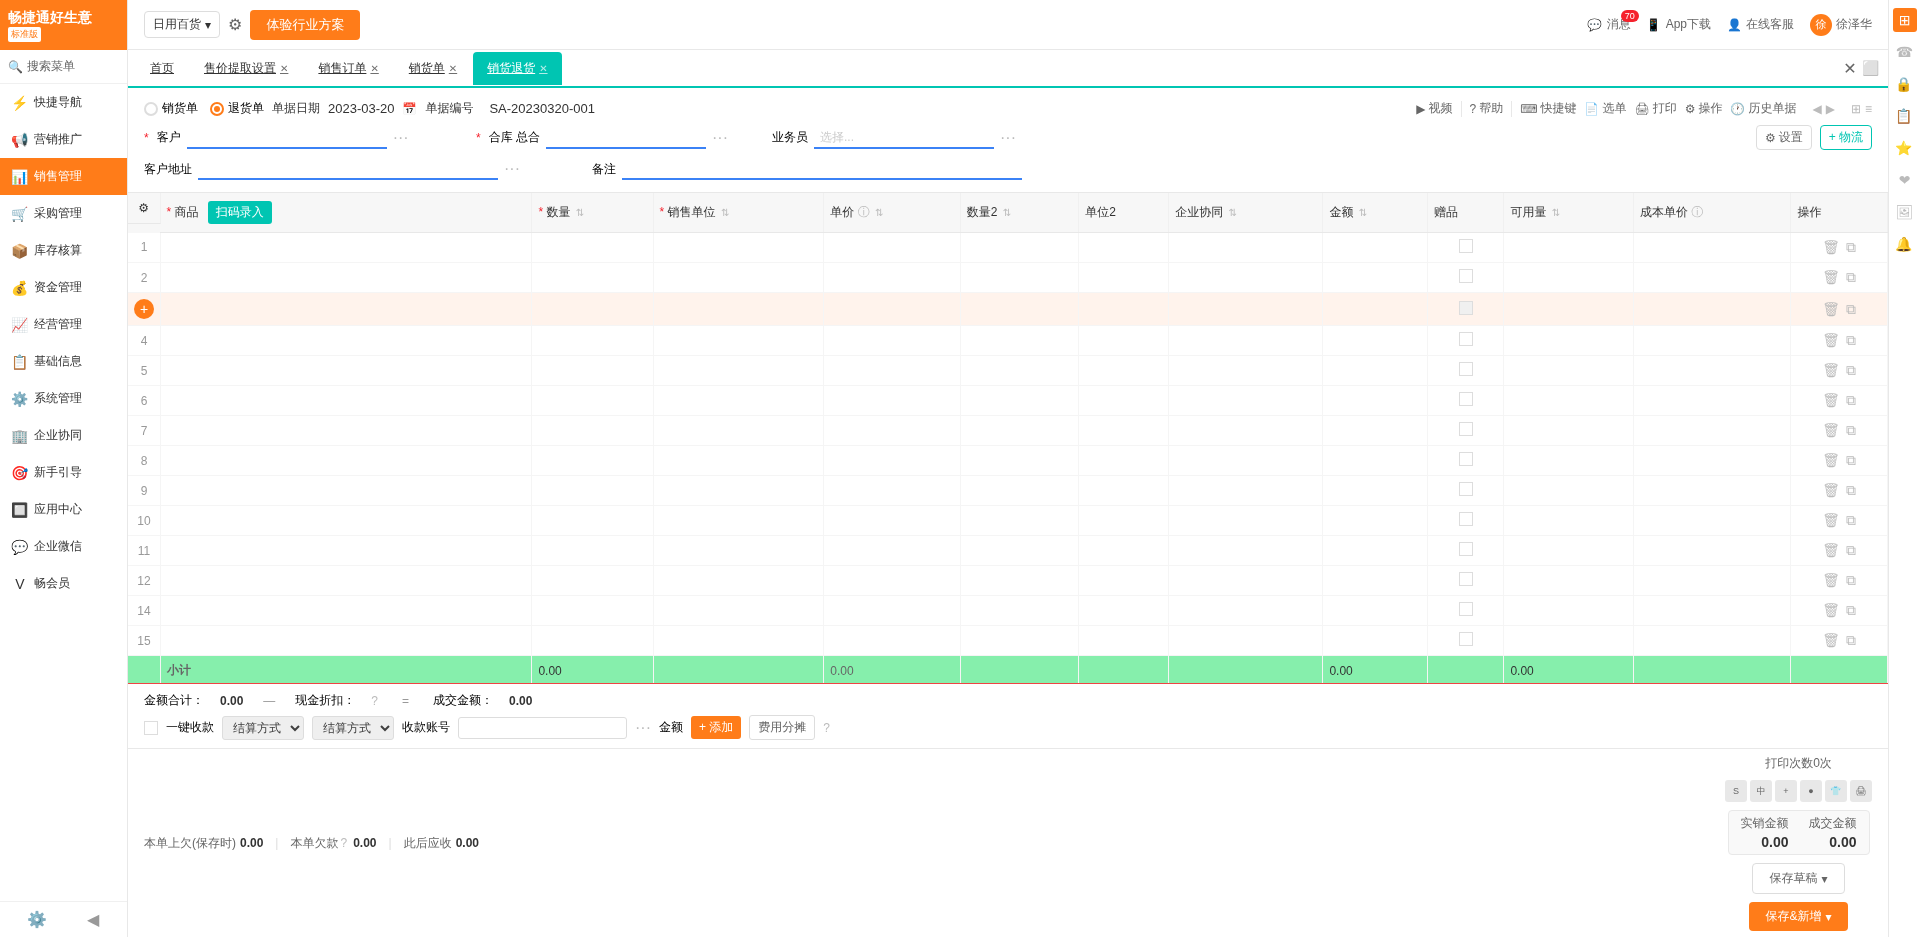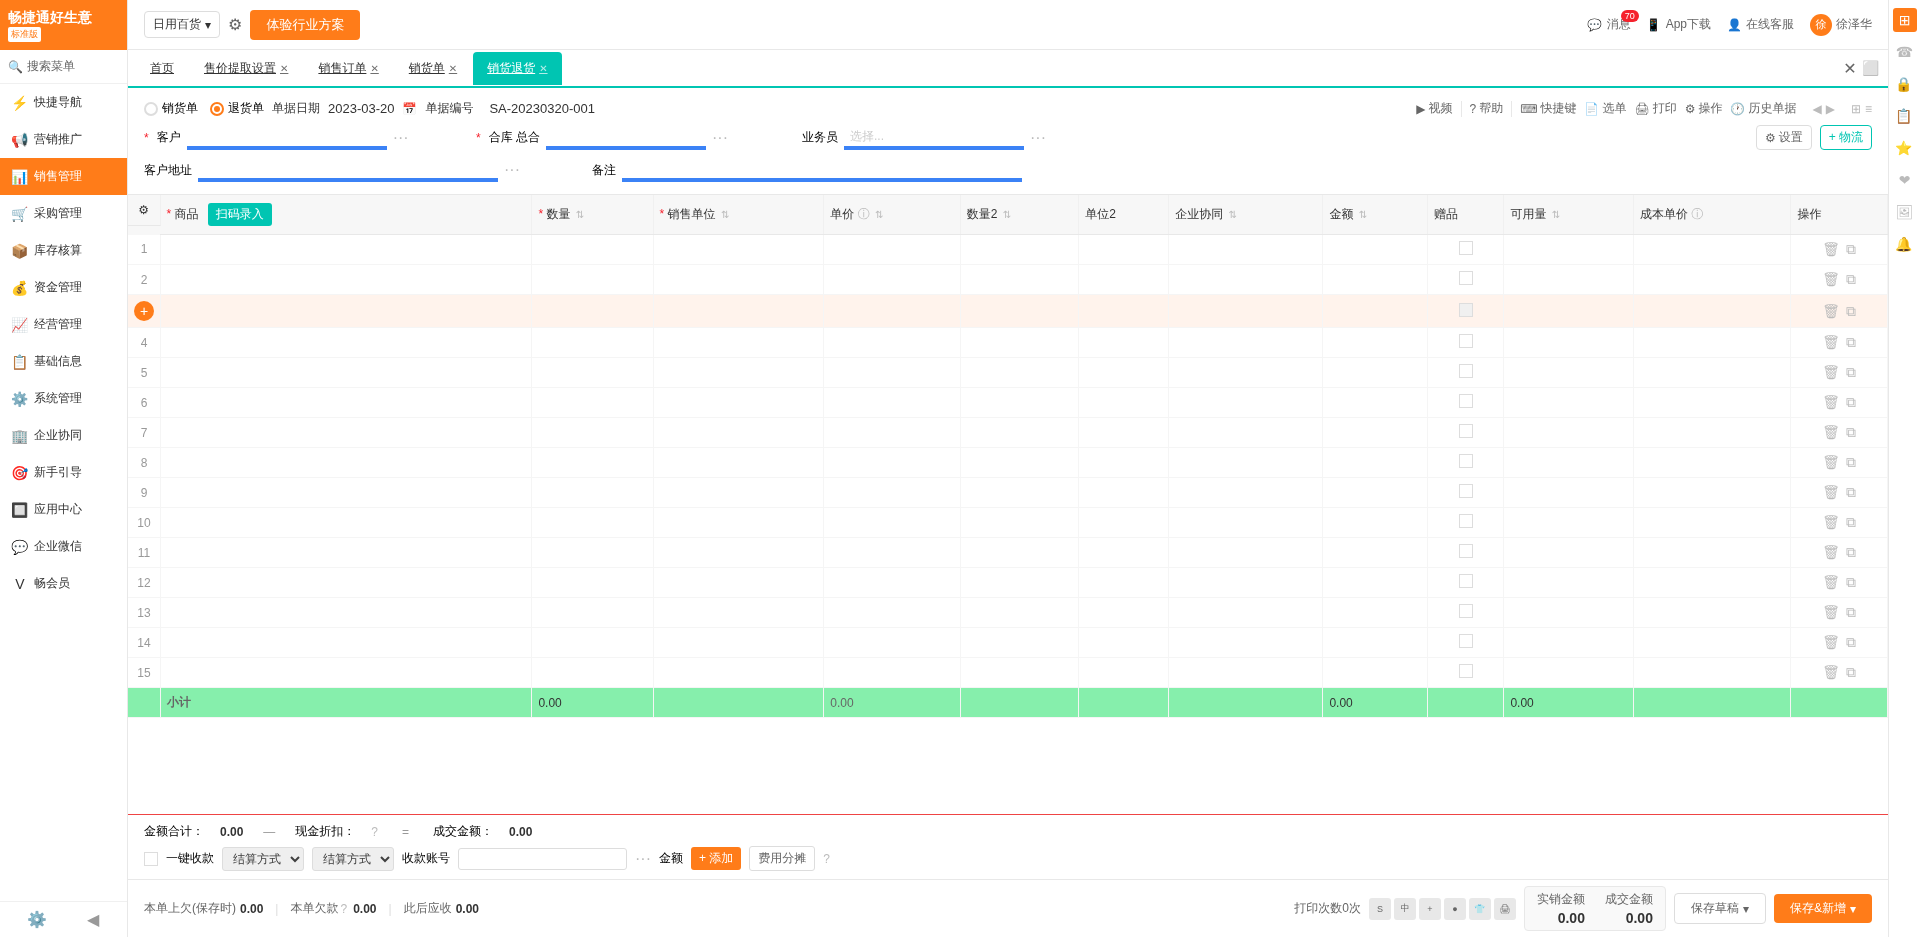--- a/index.html
+++ b/index.html
@@ -45,21 +45,21 @@
     
     .form-area { background: #fff; padding: 12px 16px; border-bottom: 1px solid #e8e8e8; }
     .form-row { display: flex; align-items: center; gap: 8px; margin-bottom: 8px; }
     .form-row:last-child { margin-bottom: 0; }
     .radio-group { display: flex; gap: 12px; align-items: center; }
     .radio-item { display: flex; align-items: center; gap: 4px; cursor: pointer; }
     .radio-circle { width: 14px; height: 14px; border-radius: 50%; border: 2px solid #ddd; display: flex; align-items: center; justify-content: center; }
     .radio-circle.checked { border-color: #ff7c19; }
     .radio-circle.checked::after { content: ''; width: 6px; height: 6px; border-radius: 50%; background: #ff7c19; display: block; }
     .form-label { color: #f5222d; margin-right: 2px; }
-    .form-input { border: none; border-bottom: 4px solid #3b82f6; padding: 3px 6px; color: #000000; min-width: 150px; outline: none; }
+    .form-input { border: none; border-bottom: 2px solid #3b82f6; padding: 3px 6px; color: #000000; min-width: 150px; outline: none; }
     .form-input::placeholder { color: #ccc; }
     .form-date { color: #333; display: flex; align-items: center; gap: 4px; }
     .form-calendar-icon { color: #bbb; cursor: pointer; }
     .form-code { display: flex; align-items: center; gap: 8px; color: #333; }
     .toolbar-right { margin-left: auto; display: flex; align-items: center; gap: 8px; }
     .toolbar-btn { display: flex; align-items: center; gap: 3px; color: #666; cursor: pointer; font-size: 12px; }
     .settings-btn { border: 1px solid #ddd; border-radius: 4px; padding: 3px 8px; display: flex; align-items: center; gap: 3px; color: #666; cursor: pointer; }
     .add-logistics-btn { border: 1px solid #00c5b2; border-radius: 4px; padding: 3px 8px; color: #00c5b2; cursor: pointer; display: flex; align-items: center; gap: 3px; }
     .form-field { display: flex; align-items: center; gap: 6px; }
     .form-ellipsis { color: #bbb; cursor: pointer; font-size: 16px; }
@@ -319,21 +319,21 @@
           <span>客户</span>
           <input class="form-input" style="width: 200px;">
           <span class="form-ellipsis">···</span>
         </div>
         <div class="form-field" style="min-width:280px; margin-left:24px;">
           <span class="form-label">*</span>
           <span>合库 总合</span>
           <input class="form-input" style="width: 160px;">
           <span class="form-ellipsis">···</span>
         </div>
-        <div class="form-field" style="min-width:220px; margin-left:38px;">
+        <div class="form-field" style="min-width:220px; margin-left:8px;">
           <span>业务员</span>
           <input class="form-input" style="width: 180px;" placeholder="选择...">
           <span class="form-ellipsis">···</span>
         </div>
         <div style="margin-left:auto;display:flex;gap:8px;">
           <div class="settings-btn">
             <span>⚙</span>
             <span>设置</span>
           </div>
           <div class="add-logistics-btn">
@@ -637,40 +637,20 @@
               <td></td>
               <td>
                 <div class="action-icons">
                   <span class="action-icon">🗑</span>
                   <span class="action-icon">⧉</span>
                 </div>
               </td>
             </tr>
           <tr>
               <td class="row-num">12</td>
-              <td></td>
-              <td></td>
-              <td></td>
-              <td></td>
-              <td></td>
-              <td></td>
-              <td></td>
-              <td></td>
-              <td class="checkbox-cell"><span class="checkbox"></span></td>
-              <td></td>
-              <td></td>
-              <td>
-                <div class="action-icons">
-                  <span class="action-icon">🗑</span>
-                  <span class="action-icon">⧉</span>
-                </div>
-              </td>
-            </tr>
-          <tr>
-              <td class="row-num">13</td>
               <td></td>
               <td></td>
               <td></td>
               <td></td>
               <td></td>
               <td></td>
               <td></td>
               <td></td>
               <td class="checkbox-cell"><span class="checkbox"></span></td>
               <td></td>
@@ -776,21 +756,21 @@
       <span style="color:#666;">本单上欠(保存时)</span>
       <span style="color:#333;font-weight:bold;margin-left:4px;">0.00</span>
       <span style="margin:0 12px;color:#ddd;">|</span>
       <span style="color:#666;">本单欠款</span>
       <span class="question-icon" style="margin:0 2px;">?</span>
       <span style="color:#333;font-weight:bold;margin-left:4px;">0.00</span>
       <span style="margin:0 12px;color:#ddd;">|</span>
       <span style="color:#666;">此后应收</span>
       <span style="color:#333;font-weight:bold;margin-left:4px;">0.00</span>
 
-      <div style="margin-left:auto;display:flex;align-items:center;gap:8px;">
+      <div style="margin-left:auto;display:flex;align-items:center;gap:8px;flex-direction:column;">
         <span style="color:#666;">打印次数0次</span>
         <div style="display:flex;gap:3px;">
           <div style="width:22px;height:22px;background:#e8e8e8;border-radius:3px;display:flex;align-items:center;justify-content:center;font-size:9px;color:#666;">S</div>
           <div style="width:22px;height:22px;background:#e8e8e8;border-radius:3px;display:flex;align-items:center;justify-content:center;font-size:9px;color:#666;">中</div>
           <div style="width:22px;height:22px;background:#e8e8e8;border-radius:3px;display:flex;align-items:center;justify-content:center;font-size:9px;color:#666;">+</div>
           <div style="width:22px;height:22px;background:#e8e8e8;border-radius:3px;display:flex;align-items:center;justify-content:center;font-size:9px;color:#666;">●</div>
           <div style="width:22px;height:22px;background:#e8e8e8;border-radius:3px;display:flex;align-items:center;justify-content:center;font-size:9px;color:#666;">👕</div>
           <div style="width:22px;height:22px;background:#e8e8e8;border-radius:3px;display:flex;align-items:center;justify-content:center;font-size:9px;color:#666;">🖨</div>
         </div>
 

